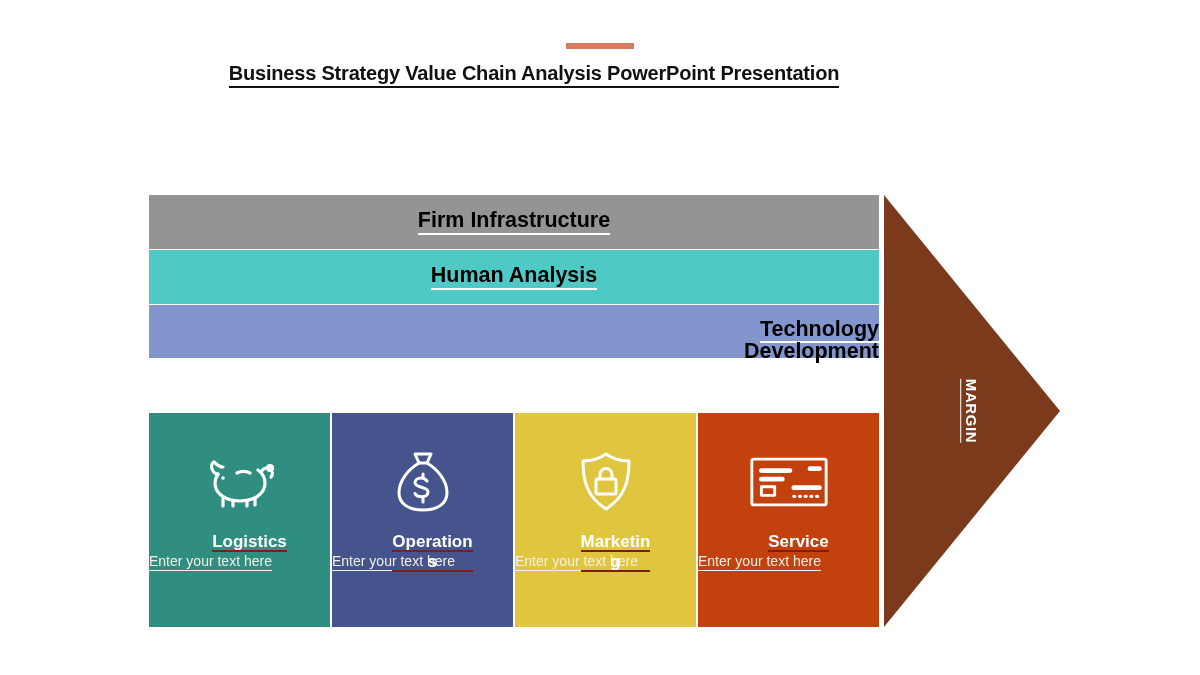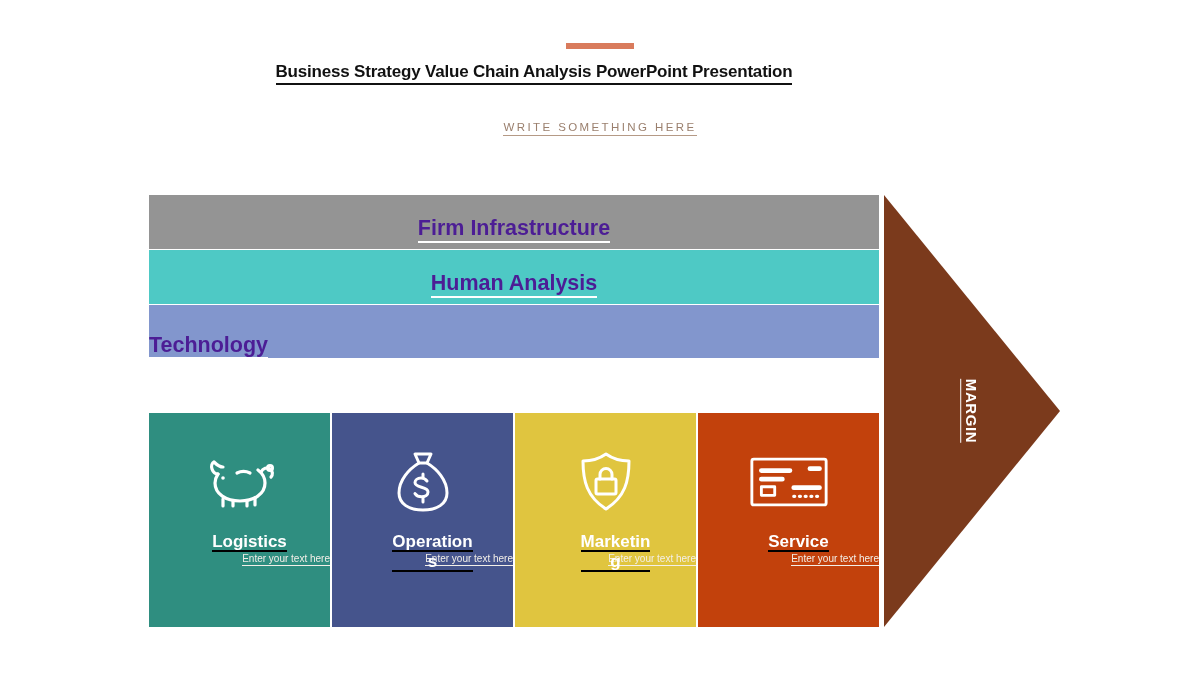--- a/index.html
+++ b/index.html
@@ -25,21 +25,21 @@
     width: 68px;
     height: 6px;
     background: #d97b5c;
   }
   #slide-title {
     position: absolute;
     left: 0;
     top: 62px;
     width: 1068px;
     text-align: center;
-    font-size: 17px;
+    font-size: 20px;
     font-weight: bold;
     color: #111111;
     letter-spacing: -0.2px;
     white-space: nowrap;
   }
   #slide-title .tx {
     display: inline-block;
     border-bottom: 2px solid #111111;
     padding-bottom: 1px;
   }
@@ -81,26 +81,25 @@
     left: 0;
     width: 730px;
     display: flex;
     align-items: center;
     justify-content: center;
     overflow: visible;
   }
   .support-label {
     font-size: 21.5px;
     font-weight: bold;
-    color: #4c1d95;
-    text-align: left;
+    color: #000000;
+    text-align: right;
     line-height: 1.08;
     position: relative;
     z-index: 4;
-    margin-top: 16px;
   }
   .support-label .tx {
     display: inline-block;
     border-bottom: 2px solid #ffffff;
     padding-bottom: 0px;
   }
 
   #row-infra { top: 0px;   height: 54px; background: #949494; }
   #row-hr    { top: 55px;  height: 54px; background: #4ec9c5; }
   #row-tech  { top: 110px; height: 53px; background: #8296cd; }
@@ -156,34 +155,34 @@
     font-weight: bold;
     color: #ffffff;
     text-align: center;
     line-height: 1.0;
     position: relative;
     z-index: 3;
     max-width: 112px;
   }
   .col-title .tx {
     display: inline-block;
-    border-bottom: 2px solid #000000;
+    border-bottom: 2px solid #7f1d1d;
     margin-left: 20px;
   }
   .col-title .ovf {
     display: block;
     margin-top: 1px;
   }
   .col-sub {
     position: absolute;
     left: 0;
     top: 140px;
     width: 100%;
-    text-align: right;
-    font-size: 10px;
+    text-align: left;
+    font-size: 14px;
     color: #f3efe8;
     z-index: 2;
   }
   .col-sub .tx {
     display: inline-block;
     border-bottom: 1px solid #f3efe8;
     padding-bottom: 1px;
   }
 
   
@@ -227,43 +226,41 @@
 <body>
 
 <div id="slide">
 
   <div id="accent-bar" style="background: rgb(217, 123, 92);"></div>
 
   <div id="slide-title">
     <span class="tx">Business Strategy Value Chain Analysis PowerPoint Presentation</span>
   </div>
 
-  <div id="slide-subtitle">
-    <span class="tx">WRITE SOMETHING HERE</span>
-  </div>
 
   <div id="diagram">
 
     <div id="support-rows">
 
       <div class="support-row" id="row-infra" style="background: rgb(148, 148, 148);">
         <div class="support-label">
           <span class="tx">Firm Infrastructure</span>
         </div>
       </div>
 
       <div class="support-row" id="row-hr" style="background: rgb(78, 201, 197);">
         <div class="support-label">
           <span class="tx">Human Analysis</span>
         </div>
       </div>
 
       <div class="support-row" id="row-tech" style="background: rgb(130, 150, 205);">
         <div class="support-label">
           <span class="tx">Technology</span>
+          <span class="tx line2">Development</span>
         </div>
       </div>
 
 
     </div>
 
     <div id="primary-cols">
 
       <div class="primary-col" id="col-logistics" style="background: rgb(47, 142, 128);">
         <div class="col-icon">

